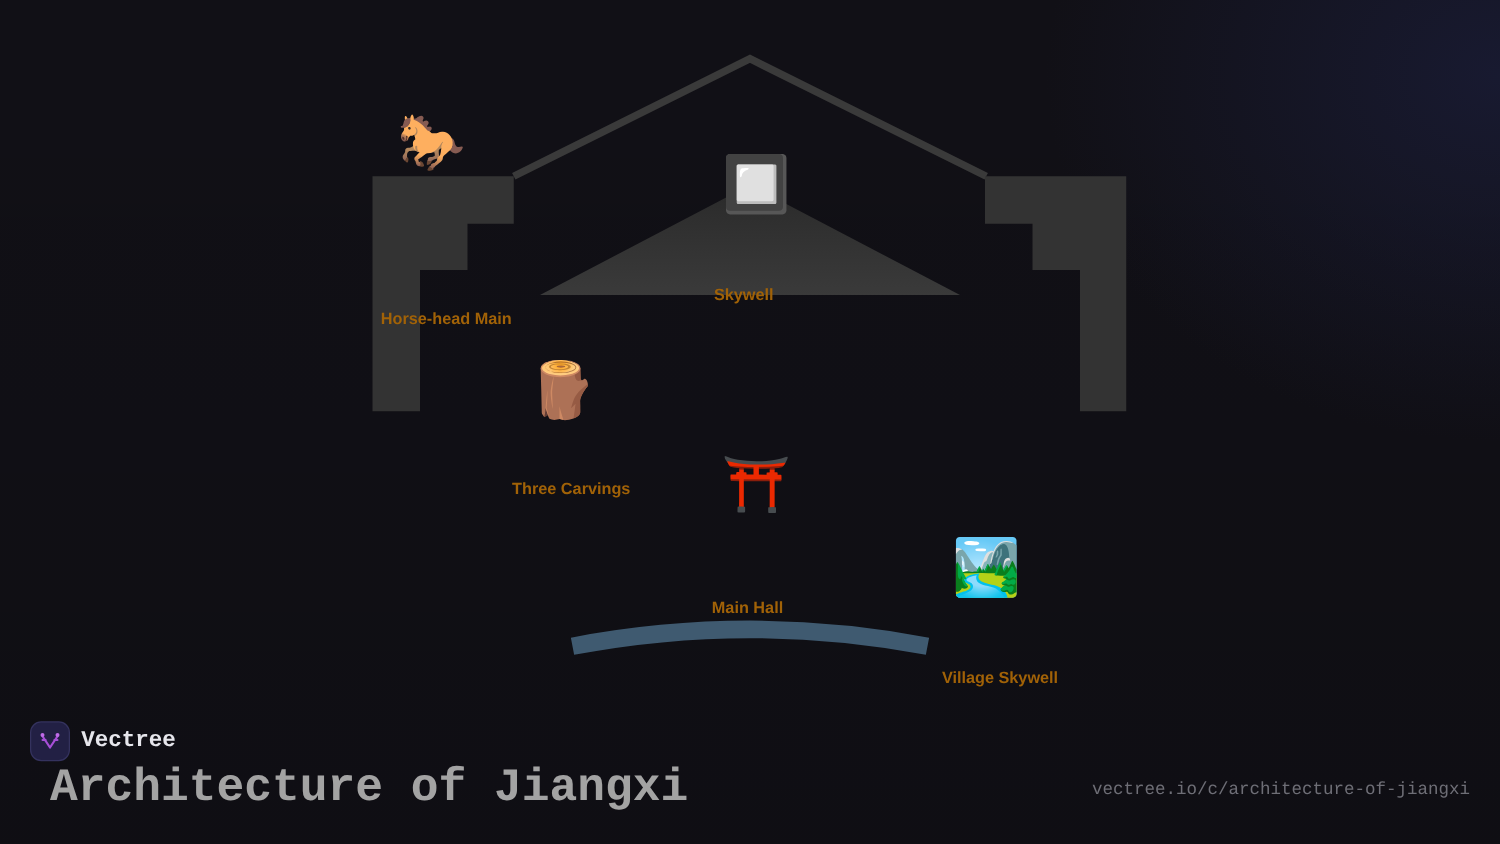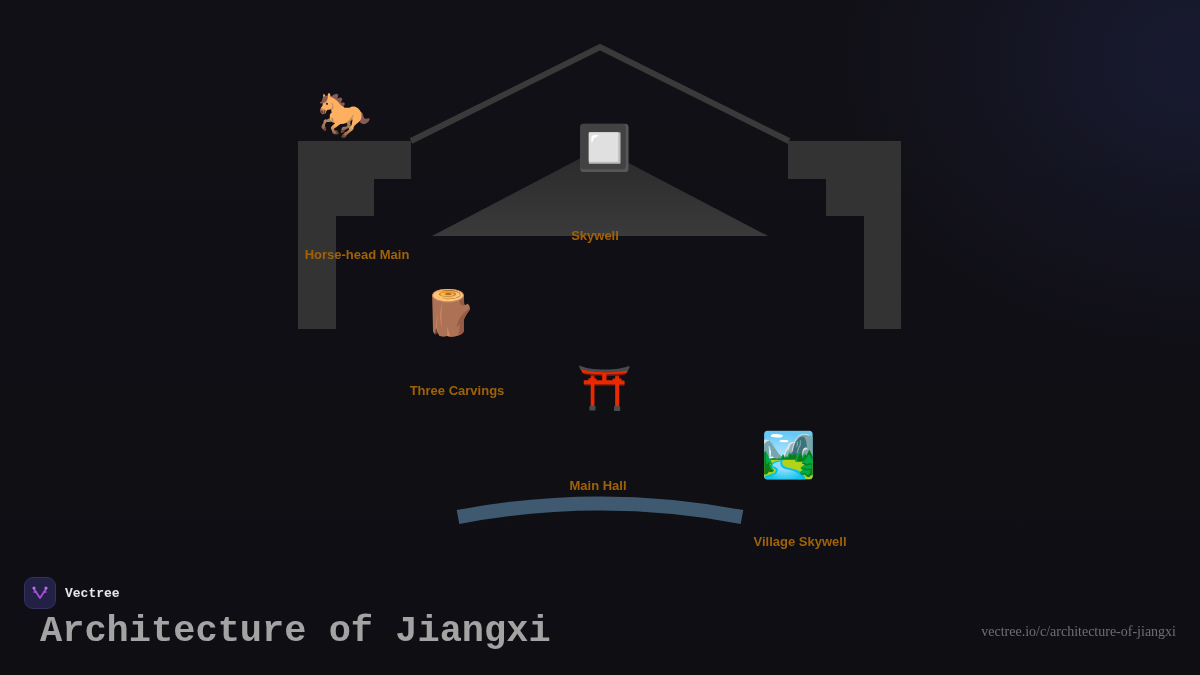--- a/index.html
+++ b/index.html
@@ -27,33 +27,33 @@
   }
   .brand {
     position:absolute; left:24px; top:577px; display:flex; align-items:center; gap:9px;
   }
   .brand-logo {
     width:32px; height:32px; border-radius:9px;
     background:#222044; border:1px solid #34325e;
     display:flex; align-items:center; justify-content:center; box-sizing:border-box;
   }
   .brand-name {
-    color:#e6e6ec; font-weight:bold; font-size:13px;
+    color:#e6e6ec; font-weight:bold; font-size:18px;
     font-family:"Liberation Mono", "DejaVu Sans Mono", monospace;
     text-align:right;
   }
   .title {
     position:absolute; left:40px; top:610px; margin:0;
     color:#a3a3a3; font-weight:bold; font-size:37px; letter-spacing:0px;
     font-family:"Liberation Mono", "DejaVu Sans Mono", monospace;
   }
   .url {
     position:absolute; right:24px; top:624px;
     color:#6e6e76; font-size:14px;
-    font-family:Liberation Serif, serif;
+    font-family:Liberation Mono, monospace;
   }
 </style>
 </head>
 <body>
 
 <div class="bg-glow"></div>
 
 <svg class="scene" width="1200" height="675" viewBox="0 0 1200 675">
   <defs>
     <linearGradient id="skywellGrad" x1="0" y1="0" x2="0" y2="1">

